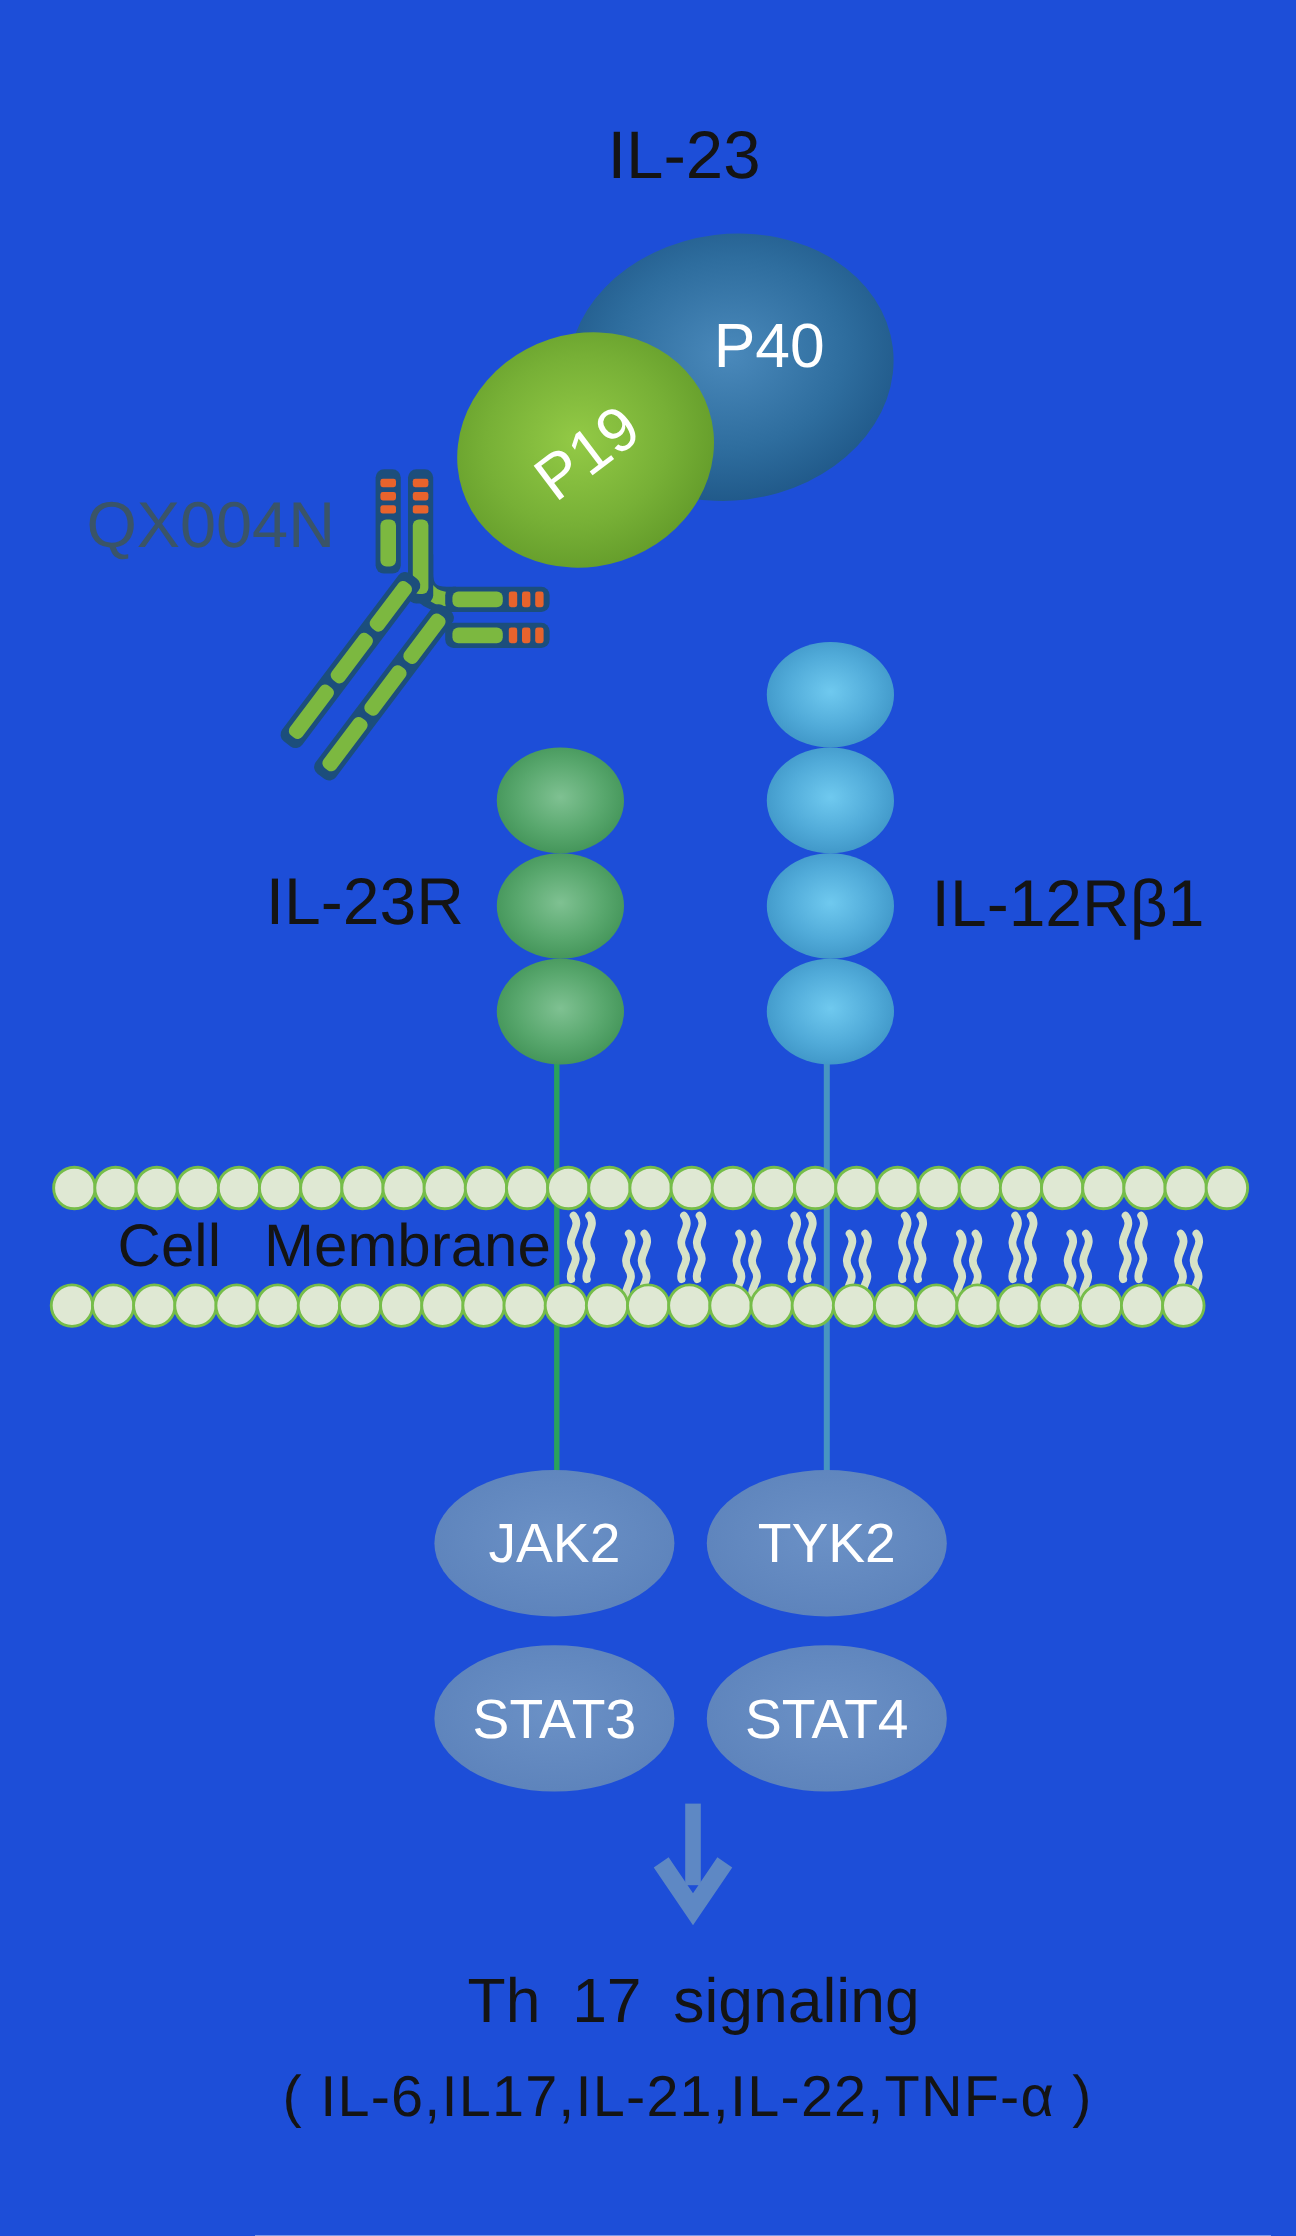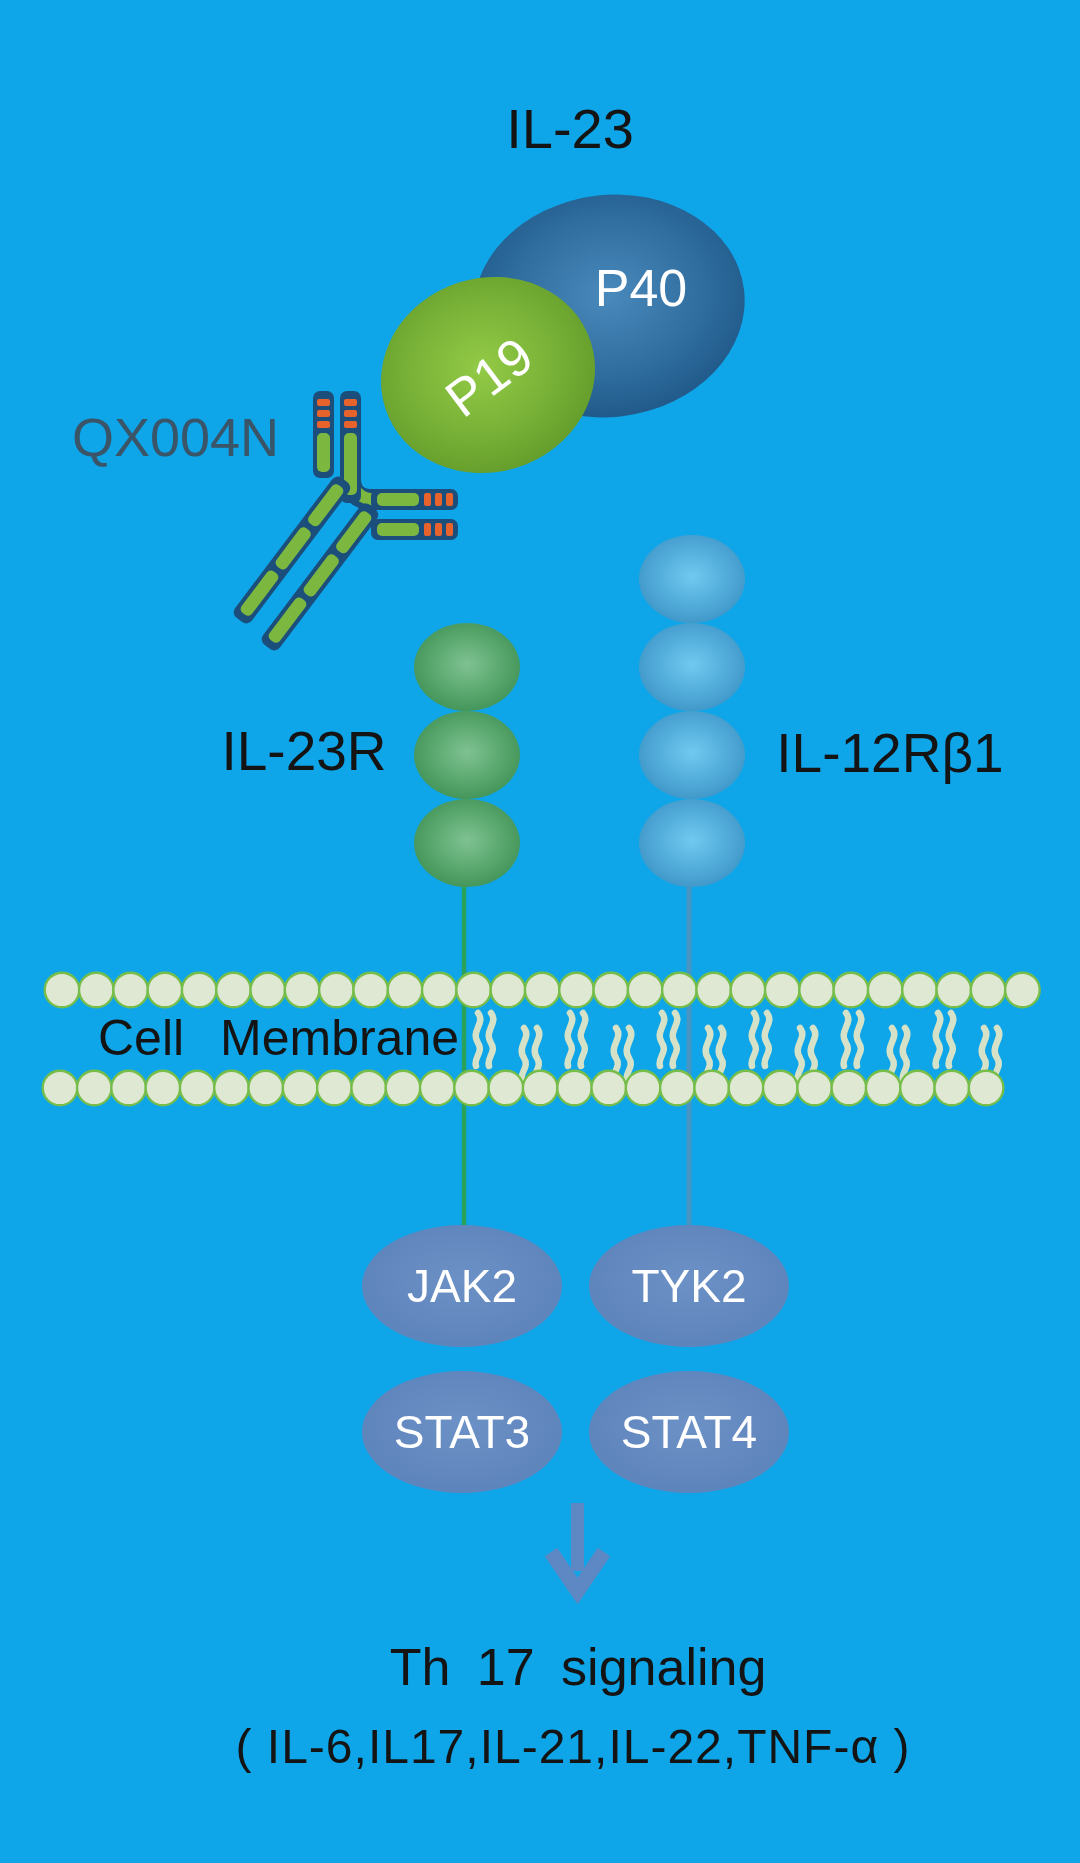--- a/index.html
+++ b/index.html
@@ -1,19 +1,19 @@
 <!DOCTYPE html>
 <html><head>
 <meta charset="utf-8">
 <style>
   html,body{margin:0;padding:0;}
   .canvas{
     position:relative;
     width:1080px;height:1863px;
-    background:#0ea5e9;
+    background:#1d4ed8;
     font-family:"Liberation Sans", sans-serif;
     overflow:hidden;
   }
   svg{display:block;}
   text{font-family:"Liberation Sans", sans-serif;}
   .title-text{font-size:56px;font-weight:500;fill:#141414;}
   .subunit-text{font-size:52px;fill:#ffffff;font-weight:500;}
   .ab-label{font-size:54px;fill:#3a5468;font-weight:500;}
   .receptor-label{font-size:55px;fill:#141414;font-weight:500;}
   .membrane-label{font-size:50px;fill:#141414;font-weight:500;word-spacing:22px;}

